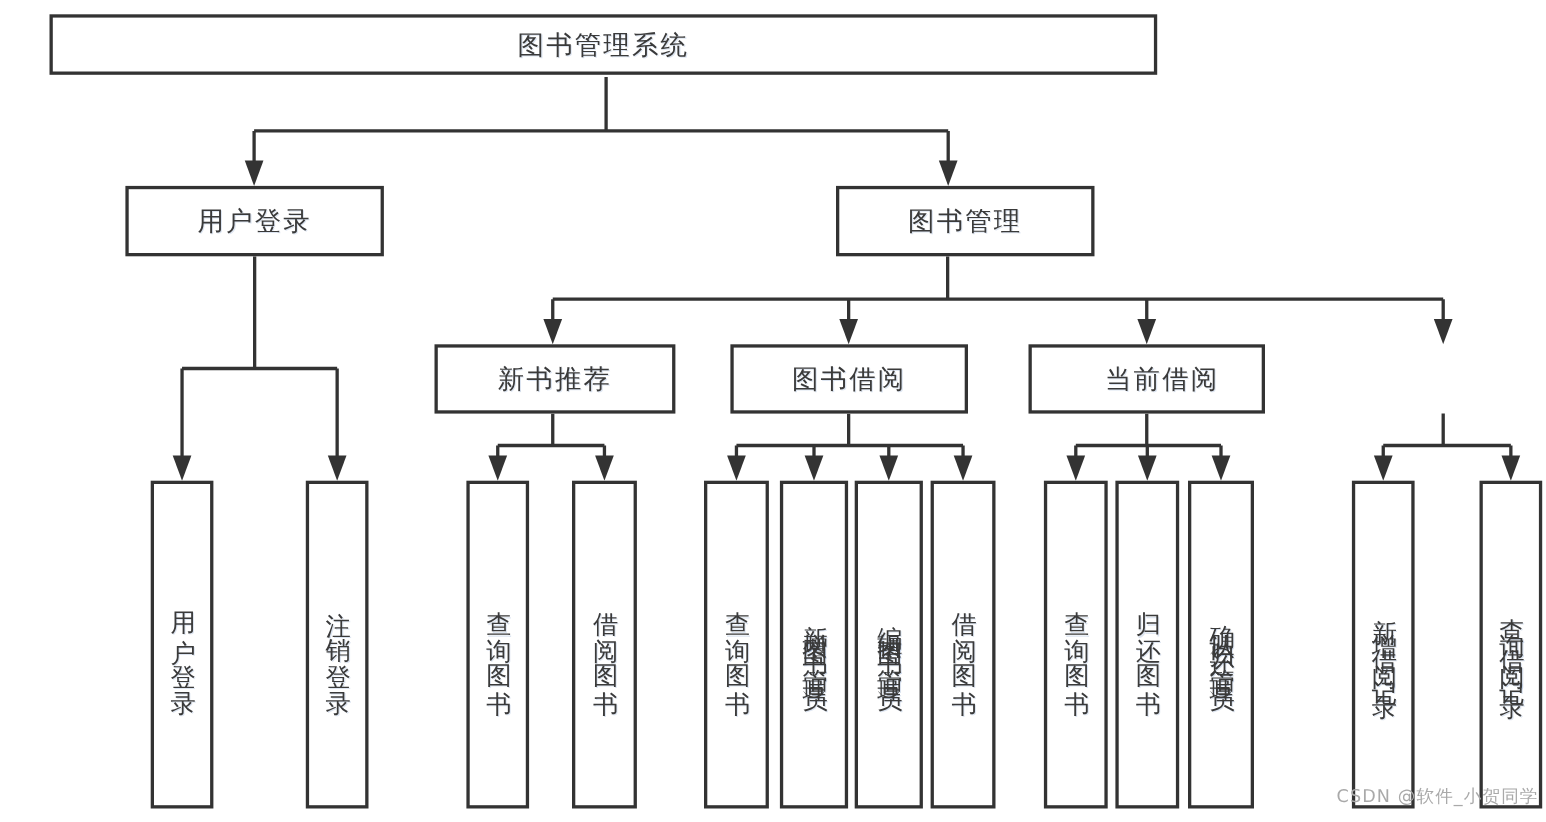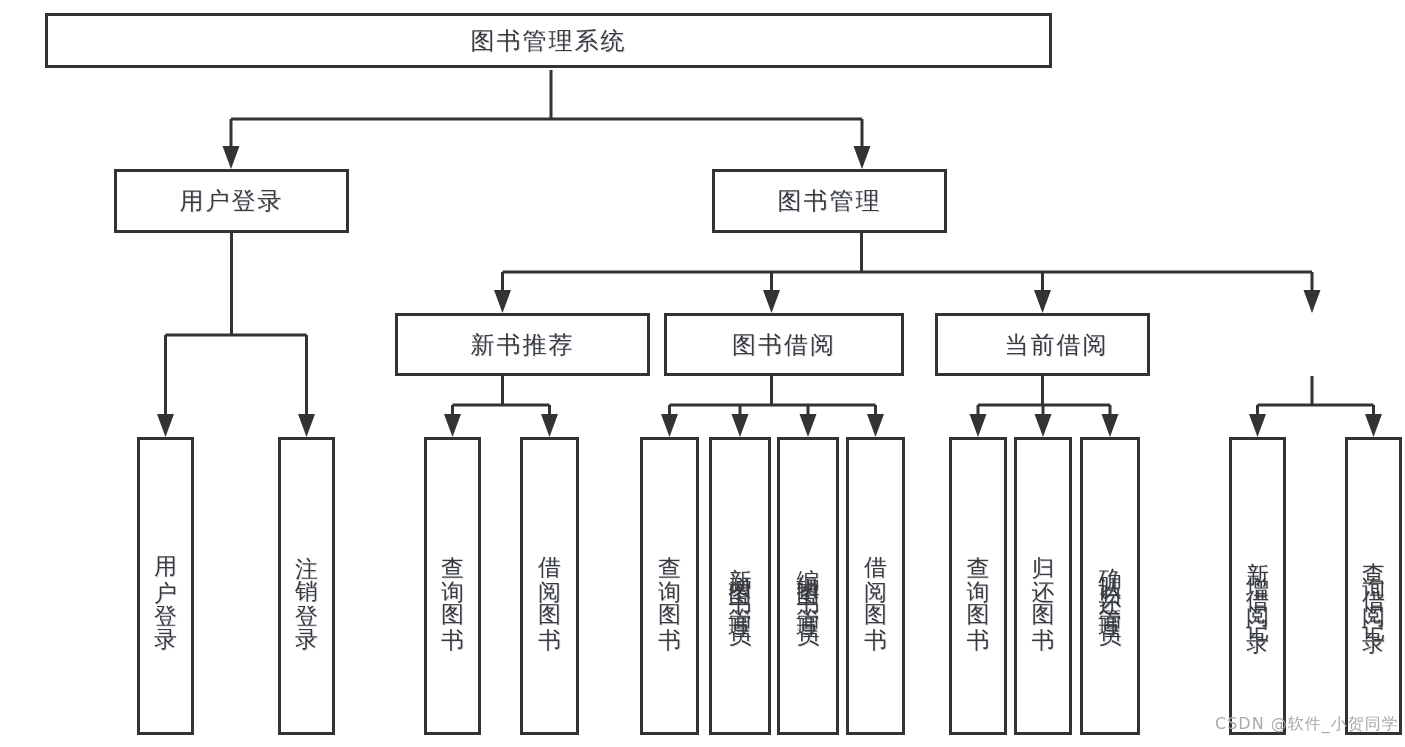--- a/index.html
+++ b/index.html
@@ -103,28 +103,28 @@
     </g>
   </svg>
 
   <div class="node hnode root">
     <span>图书管理系统</span>
   </div>
 
   <div class="node hnode lvl2" style="left:82px;">
     <span>用户登录</span>
   </div>
-  <div class="node hnode lvl2" style="left:680px;">
+  <div class="node hnode lvl2" style="left:728px;">
     <span>图书管理</span>
   </div>
 
-  <div class="node hnode lvl3" style="left:363px;width:255px;">
+  <div class="node hnode lvl3" style="left:363px;width:219px;">
     <span>新书推荐</span>
   </div>
-  <div class="node hnode lvl3" style="left:632px;width:240px;">
+  <div class="node hnode lvl3" style="left:632px;width:216px;">
     <span>图书借阅</span>
   </div>
   <div class="node hnode lvl3" style="left:903px;width:215px;padding-left:28px;">
     <span>当前借阅</span>
   </div>
 
   <div class="node leaf ls4" style="left:105px;width:57px;">
     <span>用户登录</span>
   </div>
   <div class="node leaf ls4" style="left:246px;width:57px;">

